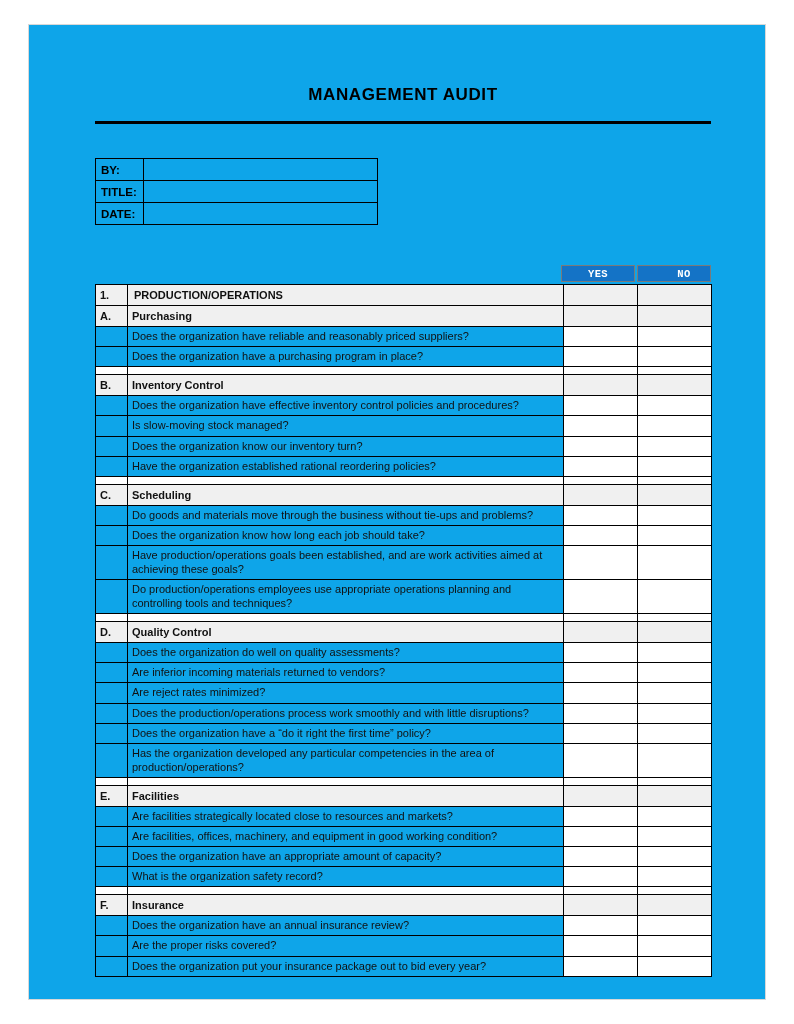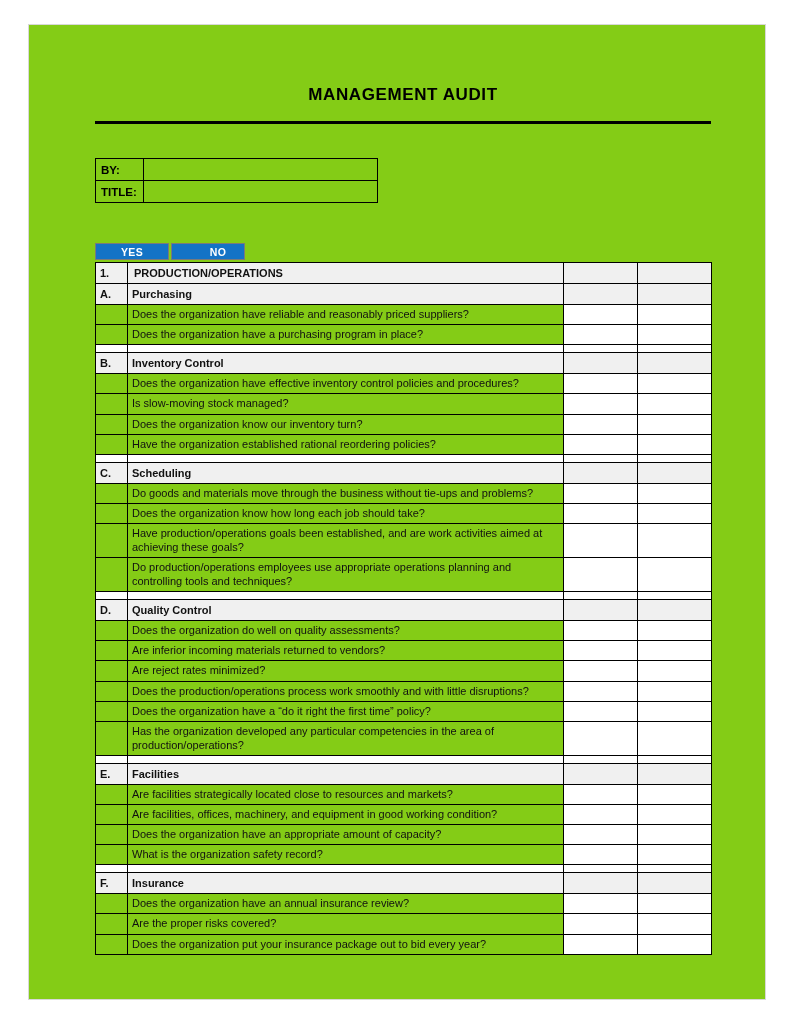--- a/index.html
+++ b/index.html
@@ -18,21 +18,21 @@
     margin: 0 auto;
     box-sizing: border-box;
     overflow: hidden;
   }
   .sheet {
     position: absolute;
     left: 28px;
     top: 24px;
     width: 738px;
     height: 976px;
-    background: #84cc16;
+    background: #0ea5e9;
     border: 1px solid #d8d8d8;
     box-sizing: border-box;
   }
   .content {
     position: absolute;
     left: 66px;
     top: 60px;
     width: 616px;
   }
 
@@ -71,22 +71,24 @@
     white-space: nowrap;
   }
   .meta-value {
     width: 235px;
     font-weight: normal;
   }
 
   
   .yesno-row {
     display: flex;
+    justify-content: flex-end;
     width: 100%;
     margin-bottom: 2px;
+    font-family: Liberation Mono, monospace;
   }
   .yesno-cell {
     width: 74px;
     height: 17px;
     background: #1473c6;
     color: #ffffff;
     font-size: 10.5px;
     font-weight: bold;
     letter-spacing: 0.4px;
     display: flex;
@@ -173,20 +175,24 @@
       <div class="title-rule"></div>
 
       <table class="meta-table">
         <tbody>
           <tr>
             <td class="meta-label">BY:</td>
             <td class="meta-value"></td>
           </tr>
           <tr>
             <td class="meta-label">TITLE:</td>
+            <td class="meta-value"></td>
+          </tr>
+          <tr>
+            <td class="meta-label">DATE:</td>
             <td class="meta-value"></td>
           </tr>
         </tbody>
       </table>
 
       <div class="yesno-row">
         <div class="yesno-cell yes">YES</div>
         <div class="yesno-cell no">NO</div>
       </div>
 

